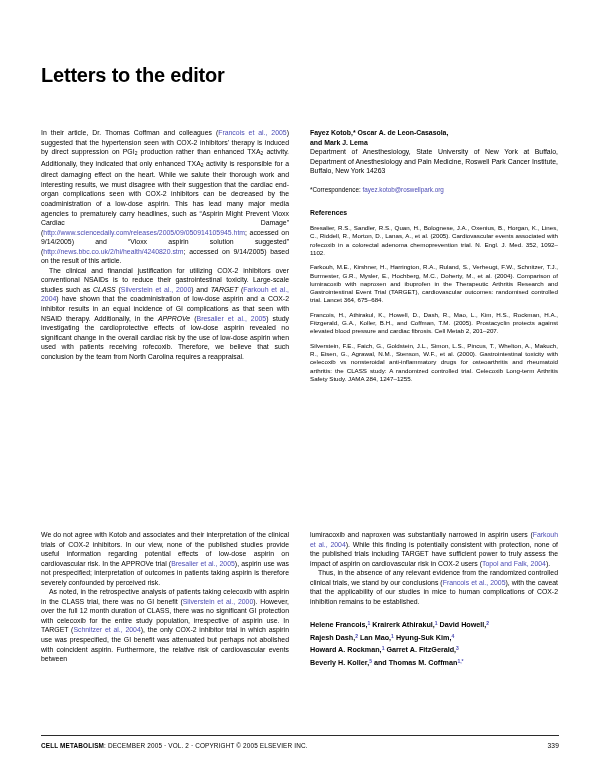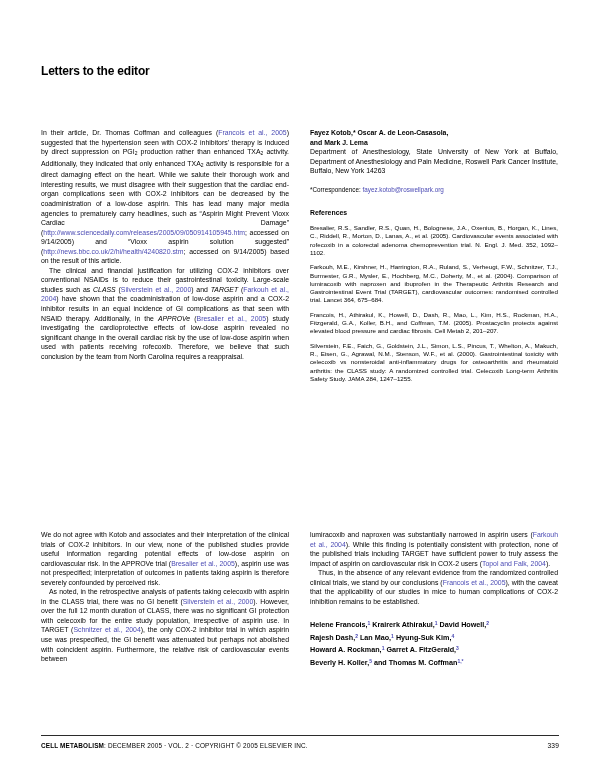--- a/index.html
+++ b/index.html
@@ -31,21 +31,21 @@
     display: flex;
     justify-content: space-between;
     align-items: baseline;
   }
   .runhead .article-title {
     font-size: 14.5px;
     font-weight: bold;
     letter-spacing: -0.2px;
   }
   .runhead .section-title {
-    font-size: 12px;
+    font-size: 20px;
     font-weight: bold;
     letter-spacing: -0.2px;
   }
 
   
   .col {
     position: absolute;
     width: 248px;
     font-size: 6.9px;
     line-height: 9.55px;

